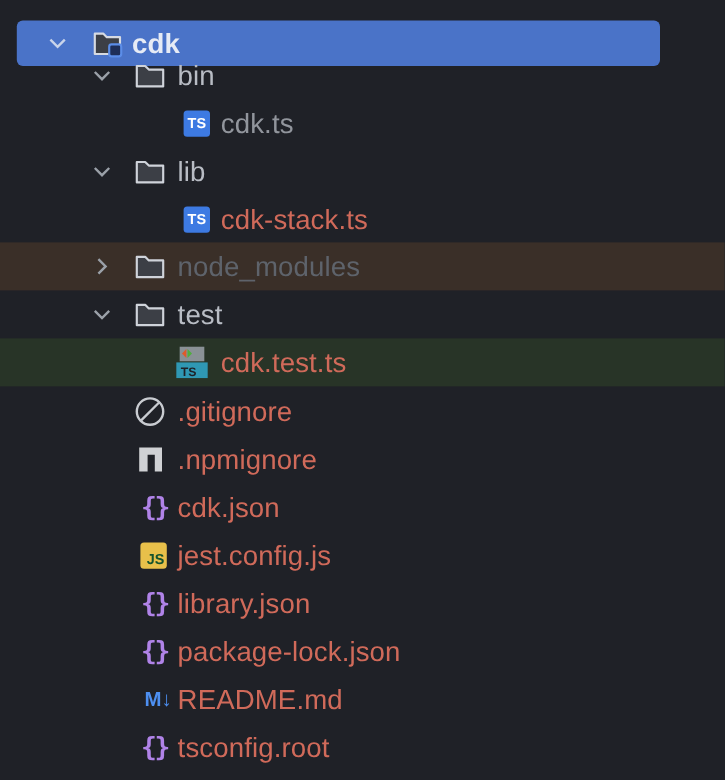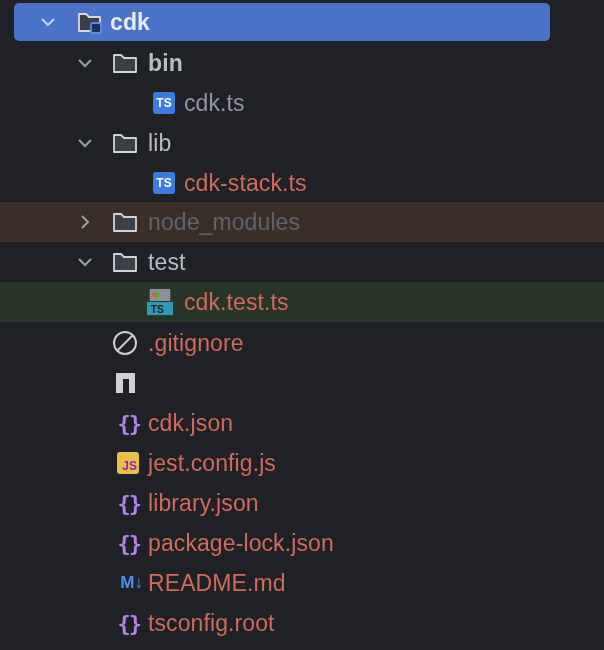--- a/index.html
+++ b/index.html
@@ -1,32 +1,32 @@
 <!DOCTYPE html>
 <html><head>
 <meta charset="utf-8">
 <style>
   html, body { margin:0; padding:0; }
   body { width:604px; height:650px; background:#1f2127; overflow:hidden; font-family:"Liberation Sans", sans-serif; }
   .tree { position:relative; width:604px; height:650px; }
   .row { position:absolute; left:0; width:604px; height:40px; display:flex; align-items:center; box-sizing:border-box; }
-  .row.selected { left:14px; width:536px; top:3px; height:38px; background:#4a73c8; border-radius:5px; }
+  .row.selected { left:14px; width:536px; top:17px; height:38px; background:#4a73c8; border-radius:5px; }
   .row.excluded { background:#3a2f28; }
   .row.test { background:#283427; }
   .chev { position:absolute; width:18px; height:18px; display:flex; align-items:center; justify-content:center; }
   .chev svg { stroke:#9aa0a8; stroke-width:2; fill:none; }
   .icon { position:absolute; width:28px; height:28px; display:flex; align-items:center; justify-content:flex-end; }
   .label { position:absolute; font-size:23px; white-space:nowrap; letter-spacing:0.1px; }
   .c-dir { color:#b8bcc4; }
   .c-file { color:#b8bcc4; opacity:0.75; }
   .c-mod { color:#d06a5a; }
   .c-exc { color:#5e636b; }
   .c-lib { color:#80858d; }
   .ts-badge { width:22px; height:22px; background:#3d7ae2; border-radius:3px; color:#fff; font-size:12px; font-weight:bold; display:flex; align-items:center; justify-content:center; font-family:"Liberation Sans", sans-serif; }
-  .js-badge { width:22px; height:22px; background:#e8c04a; border-radius:3px; color:#a21caf; font-size:12px; font-weight:bold; display:flex; align-items:flex-end; justify-content:flex-end; padding:0 2px 1px 0; box-sizing:border-box; }
+  .js-badge { width:22px; height:22px; background:#e8c04a; border-radius:3px; color:#14532d; font-size:12px; font-weight:bold; display:flex; align-items:flex-end; justify-content:flex-end; padding:0 2px 1px 0; box-sizing:border-box; }
   .json-icon { color:#b083e8; font-size:22px; font-weight:bold; font-family:"DejaVu Sans Mono", monospace; letter-spacing:-2px; }
   .md-icon { color:#4d8ff0; font-size:17px; font-weight:bold; }
 </style>
 </head>
 <body>
 
 <div class="tree">
 
   <div class="row selected">
     <span class="chev" style="left:25px;">
@@ -47,21 +47,21 @@
     <span class="chev" style="left:76px;">
         <svg width="18" height="18" viewBox="0 0 18 18">
           <polyline points="3,6 9,12 15,6"></polyline>
         </svg>
       </span>
     <span class="icon" style="left:111px;">
       <svg width="28" height="28" viewBox="0 0 28 28">
           <path d="M3 6 h7 l3 3 h12 v14 h-22 z" fill="#3c3f46" stroke="#cfd3da" stroke-width="1.8" stroke-linejoin="round"></path>
         </svg>
     </span>
-    <span class="label c-dir" style="left:148px;font-weight:bold;">bin</span>
+    <span class="label c-dir" style="left:148px;">bin</span>
   </div>
 
   <div class="row" style="top:83px;">
     <span class="icon" style="left:147px;">
         <span class="ts-badge">TS</span>
       </span>
     <span class="label c-file" style="left:184px;">cdk.ts</span>
   </div>
 
   <div class="row" style="top:123px;">
@@ -135,20 +135,21 @@
     </span>
     <span class="label c-mod" style="left:148px;">.gitignore</span>
   </div>
 
   <div class="row" style="top:363px;">
     <span class="icon" style="left:111px;">
       <svg width="28" height="28" viewBox="0 0 28 28">
           <path d="M5 4 h19 v20 h-6 v-14 h-6 v14 h-7 z" fill="#cfd1d4"></path>
         </svg>
     </span>
+    <span class="label c-mod" style="left:148px;">.npmignore</span>
   </div>
 
   <div class="row" style="top:403px;">
     <span class="icon" style="left:112px;">
         <span class="json-icon">{}</span>
       </span>
     <span class="label c-mod" style="left:148px;">cdk.json</span>
   </div>
 
   <div class="row" style="top:443px;">

